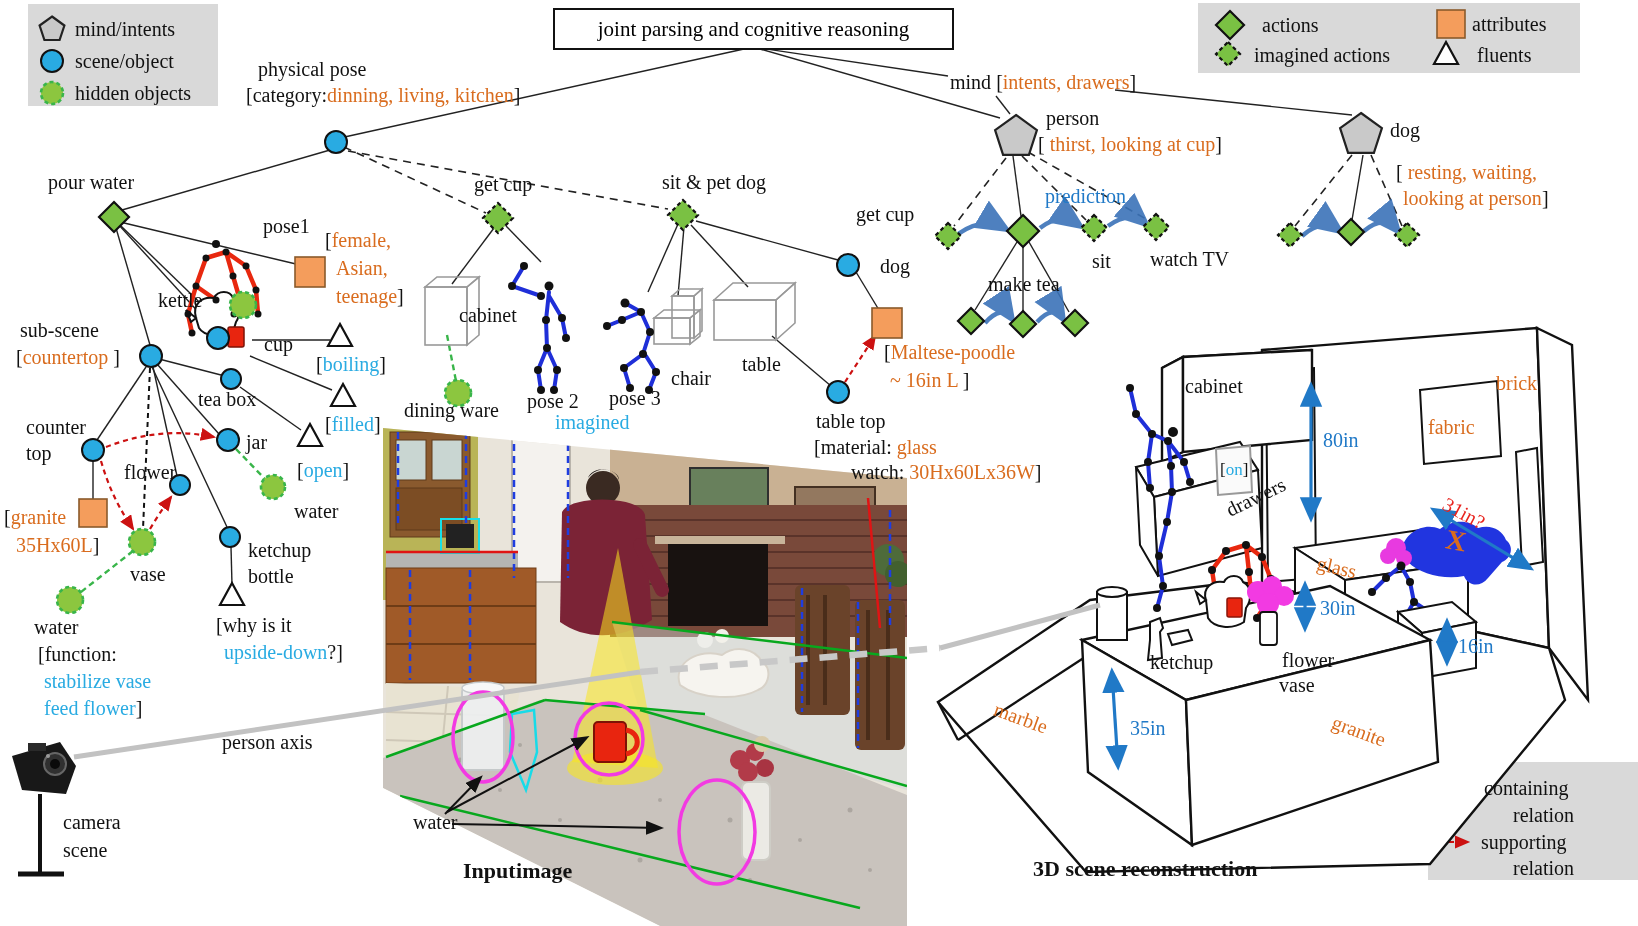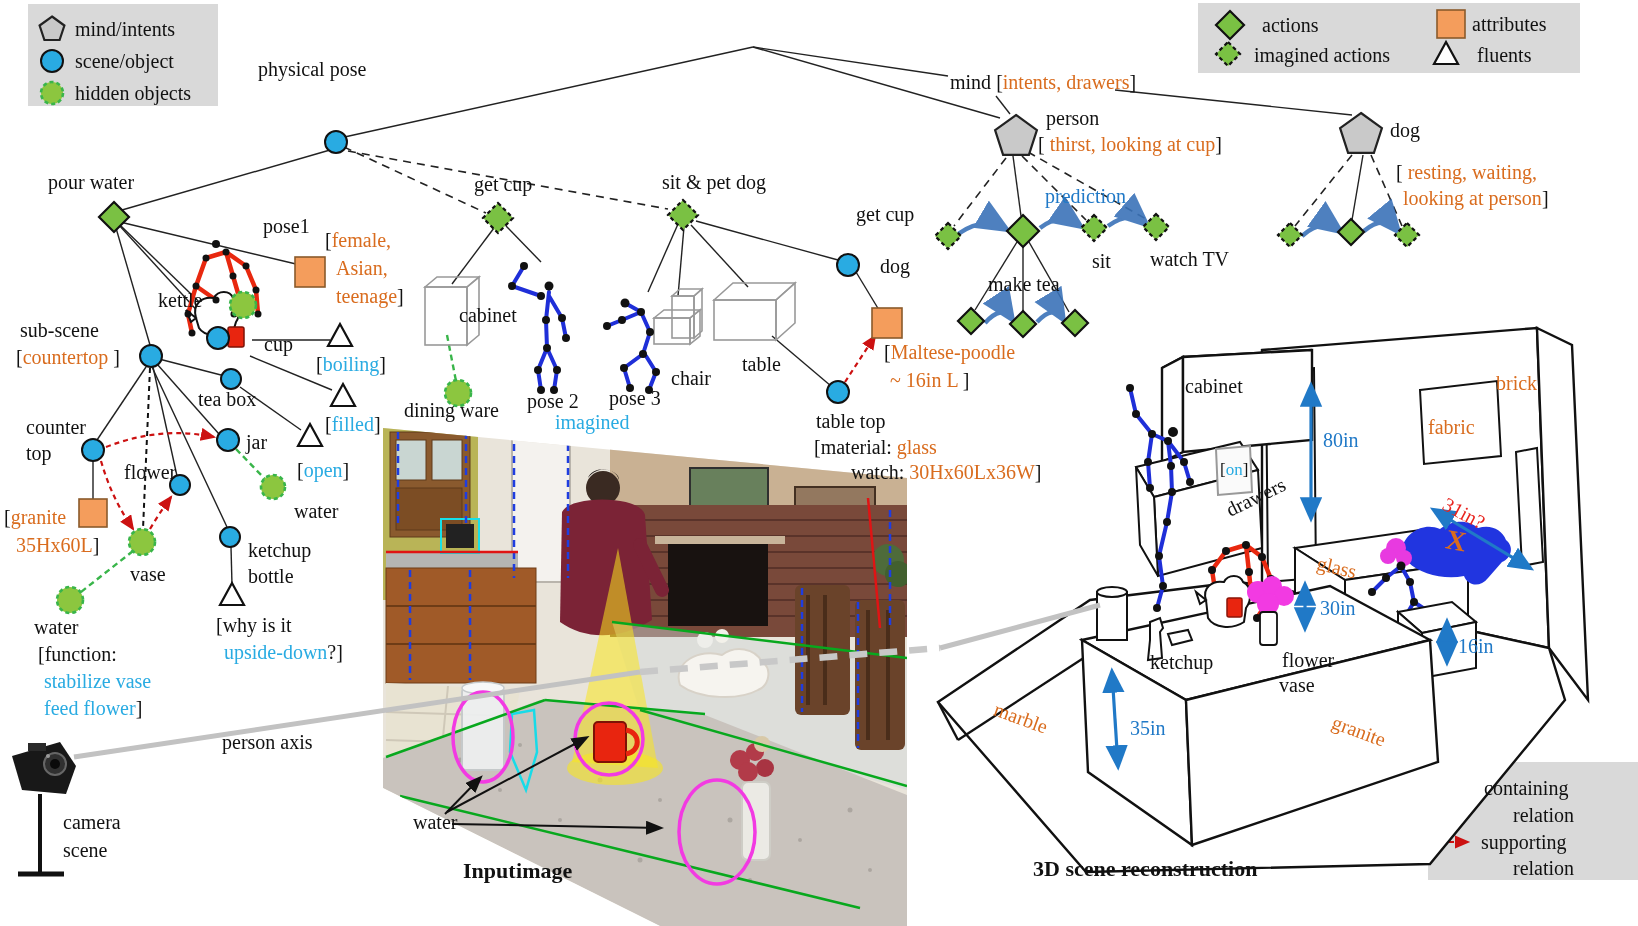--- a/index.html
+++ b/index.html
@@ -506,34 +506,36 @@
 
   <g stroke="#111" stroke-width="2">
     <line x1="445" y1="814" x2="480" y2="778" marker-end="url(#mK)"></line>
     <line x1="447" y1="812" x2="586" y2="738" marker-end="url(#mK)"></line>
     <line x1="452" y1="824" x2="660" y2="828" marker-end="url(#mK)"></line>
   </g>
 </svg>
 
 <div class="labels">
 
+  <div class="titlebox">joint parsing and cognitive reasoning</div>
 
   <div class="lbl" style="left:75px;top:17px">mind/intents</div>
   <div class="lbl" style="left:75px;top:49px">scene/object</div>
   <div class="lbl" style="left:75px;top:81px">hidden objects</div>
   <div class="lbl" style="left:1262px;top:13px">actions</div>
   <div class="lbl" style="left:1254px;top:43px">imagined actions</div>
   <div class="lbl" style="left:1472px;top:12px">attributes</div>
   <div class="lbl" style="left:1477px;top:43px">fluents</div>
   <div class="lbl" style="left:1484px;top:776px">containing</div>
   <div class="lbl" style="left:1513px;top:803px">relation</div>
   <div class="lbl" style="left:1481px;top:830px">supporting</div>
   <div class="lbl" style="left:1513px;top:856px">relation</div>
 
   <div class="lbl" style="left:258px;top:57px">physical pose</div>
+  <div class="lbl" style="left:246px;top:83px"><span>[</span><span>category:</span><span class="or">dinning, living, kitchen</span><span>]</span></div>
   <div class="lbl" style="left:950px;top:70px"><span>mind </span><span>[</span><span class="or">intents, drawers</span><span>]</span></div>
   <div class="lbl" style="left:1046px;top:106px">person</div>
   <div class="lbl" style="left:1038px;top:132px"><span>[</span><span class="or"> thirst, looking at cup</span><span>]</span></div>
   <div class="lbl" style="left:1390px;top:118px">dog</div>
   <div class="lbl" style="left:1396px;top:160px"><span>[</span><span class="or"> resting, waiting,</span></div>
   <div class="lbl" style="left:1403px;top:186px"><span class="or">looking at person</span><span>]</span></div>
 
   <div class="lbl" style="left:48px;top:170px">pour water</div>
   <div class="lbl" style="left:263px;top:214px">pose1</div>
   <div class="lbl" style="left:325px;top:228px"><span>[</span><span class="or">female,</span></div>

